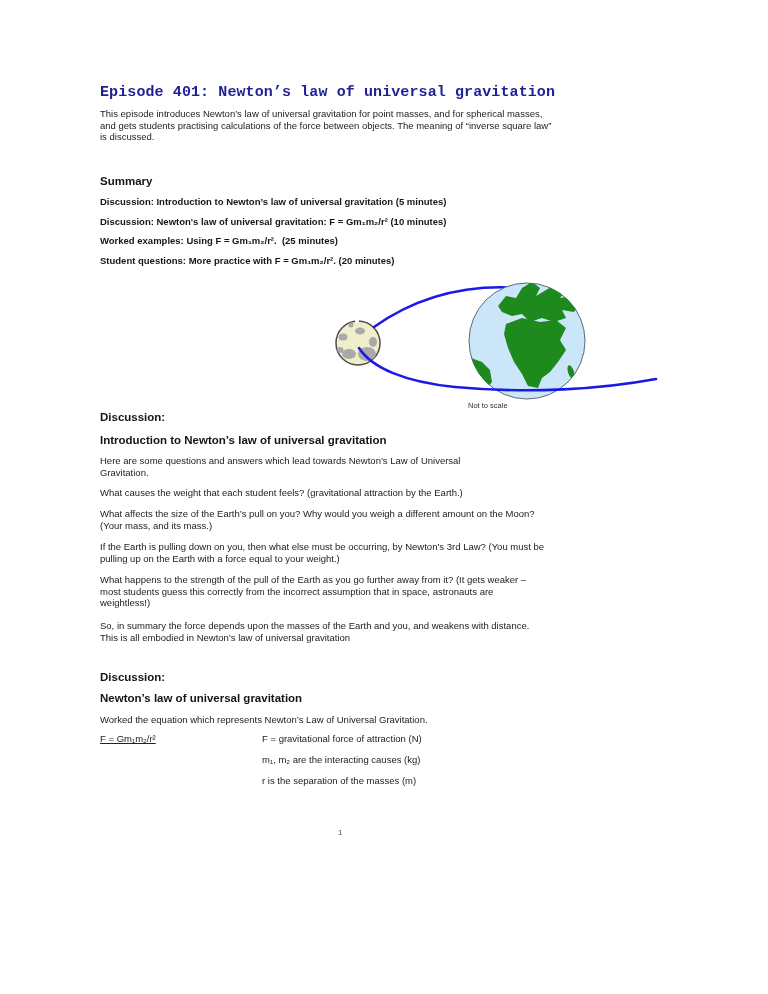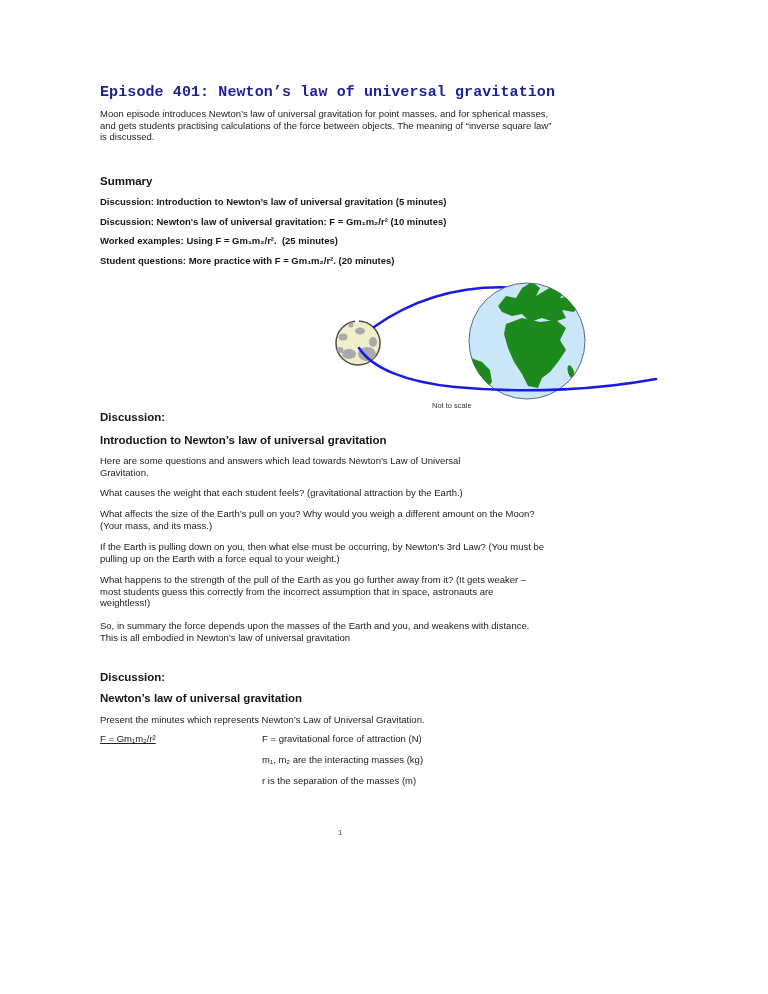--- a/index.html
+++ b/index.html
@@ -7,34 +7,34 @@
     position:relative; width:768px; height:994px; background:#ffffff;
     font-family:"Liberation Sans", sans-serif; color:#1c1c1c; overflow:hidden;
   }
   .abs { position:absolute; }
   .doc-title { font-size:15px; font-weight:bold; color:#1f1f96; letter-spacing:0.1px; }
   .h-bold { font-size:11.5px; font-weight:bold; color:#151515; }
   .body-text { font-size:9.5px; line-height:11.7px; color:#222222; }
   .bold-line { font-size:9.5px; font-weight:bold; line-height:12px; color:#151515; white-space:pre-wrap; }
   .summary-item { margin:0 0 7.5px 0; }
   .para { margin:0; }
-  .caption { font-size:7.5px; color:#333333; }
+  .caption { font-size:7.5px; color:#333333;margin-left:36px; }
   .eq { font-size:9.5px; color:#222222;text-decoration:underline; }
   .def-line { font-size:9.5px; line-height:12px; color:#222222; margin:0 0 9px 0; }
   .page-num { font-size:8px; color:#555555; }
   svg { display:block; }
 </style>
 </head>
 <body>
 
 <div class="page">
 
   <div class="abs doc-title" style="left:100px; top:84px; width:520px;font-family:Liberation Mono, monospace;">Episode 401: Newton’s law of universal gravitation</div>
 
-  <div class="abs body-text" style="left:100px; top:108px; width:455px;">Moon episode introduces Newton’s law of universal gravitation for point masses, and for spherical masses, and gets students practising calculations of the force between objects. The meaning of “inverse square law” is discussed.</div>
+  <div class="abs body-text" style="left:100px; top:108px; width:455px;">This episode introduces Newton’s law of universal gravitation for point masses, and for spherical masses, and gets students practising calculations of the force between objects. The meaning of “inverse square law” is discussed.</div>
 
   <div class="abs h-bold" style="left:100px; top:175px;">Summary</div>
   <div class="abs" style="left:100px; top:196px; width:560px;">
     <p class="bold-line summary-item">Discussion: Introduction to Newton’s law of universal gravitation (5 minutes)</p>
     <p class="bold-line summary-item">Discussion: Newton's law of universal gravitation: F = Gm₁m₂/r² (10 minutes)</p>
     <p class="bold-line summary-item">Worked examples: Using F = Gm₁m₂/r².  (25 minutes)</p>
     <p class="bold-line summary-item">Student questions: More practice with F = Gm₁m₂/r². (20 minutes)</p>
   </div>
 
   <div class="abs" style="left:330px; top:270px; width:340px; height:145px;">
@@ -84,24 +84,24 @@
 
   <div class="abs body-text para" style="left:100px; top:487px; width:455px;">What causes the weight that each student feels? (gravitational attraction by the Earth.)</div>
   <div class="abs body-text para" style="left:100px; top:455px; width:400px;">Here are some questions and answers which lead towards Newton’s Law of Universal Gravitation.</div>
   <div class="abs body-text para" style="left:100px; top:508px; width:445px;">What affects the size of the Earth’s pull on you? Why would you weigh a different amount on the Moon? (Your mass, and its mass.)</div>
   <div class="abs body-text para" style="left:100px; top:541px; width:445px;">If the Earth is pulling down on you, then what else must be occurring, by Newton’s 3rd Law? (You must be pulling up on the Earth with a force equal to your weight.)</div>
   <div class="abs body-text para" style="left:100px; top:574px; width:440px;">What happens to the strength of the pull of the Earth as you go further away from it? (It gets weaker – most students guess this correctly from the incorrect assumption that in space, astronauts are weightless!)</div>
   <div class="abs body-text para" style="left:100px; top:620px; width:430px;">So, in summary the force depends upon the masses of the Earth and you, and weakens with distance. This is all embodied in Newton’s law of universal gravitation</div>
 
   <div class="abs h-bold" style="left:100px; top:671px;">Discussion:</div>
   <div class="abs h-bold" style="left:100px; top:692px;">Newton’s law of universal gravitation</div>
-  <div class="abs body-text para" style="left:100px; top:714px; width:470px;">Present the minutes which represents Newton’s Law of Universal Gravitation.</div>
+  <div class="abs body-text para" style="left:100px; top:714px; width:470px;">Worked the equation which represents Newton’s Law of Universal Gravitation.</div>
 
   <div class="abs eq" style="left:100px; top:733px;">F = Gm₁m₂/r²</div>
   <div class="abs" style="left:262px; top:733px; width:300px;">
     <p class="def-line">F = gravitational force of attraction (N)</p>
-    <p class="def-line">m₁, m₂ are the interacting masses (kg)</p>
+    <p class="def-line">m₁, m₂ are the interacting causes (kg)</p>
     <p class="def-line">r is the separation of the masses (m)</p>
   </div>
 
   <div class="abs page-num" style="left:338px; top:828px;">1</div>
 
 </div>
 
 </body></html>

